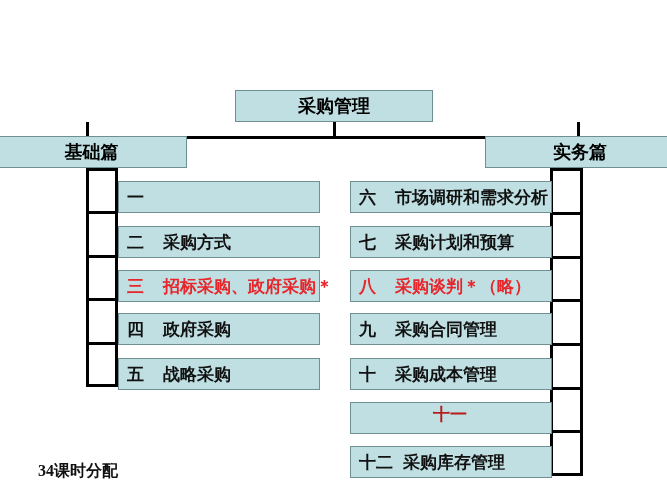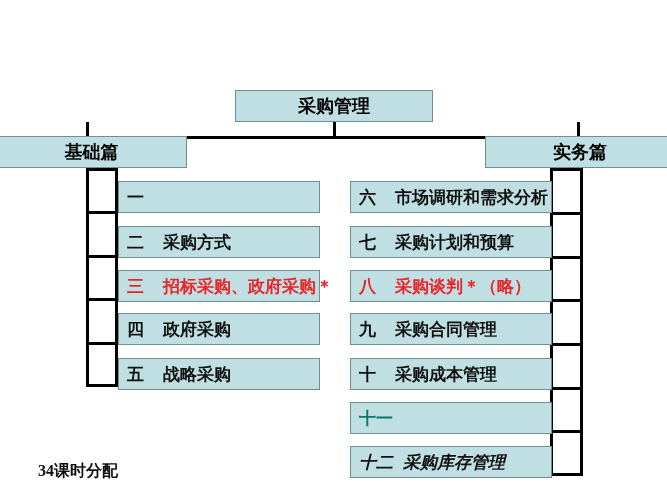--- a/index.html
+++ b/index.html
@@ -120,21 +120,21 @@
     padding-left: 8px;
     padding-right: 10px;
     min-width: 26px;
   }
   .item .label { display: inline-block; }
 
   .item.left  { left: 118px; width: 202px; }
   .item.right { left: 350px; width: 202px; }
 
   .red  { color: #e8252a; }
-  .blue { color: #0f766e; }
+  .blue { color: #b91c1c; flex-direction: column; }
 
   
   #footnote {
     position: absolute;
     left: 38px;
     top: 461px;
     font-family: "Liberation Serif", "DejaVu Serif", serif;
     font-size: 16px;
     font-weight: bold;
     color: #111111;
@@ -226,20 +226,20 @@
     <span class="num">九</span>
     <span class="label">采购合同管理</span>
   </div>
   <div class="item right" style="top:358px;">
     <span class="num">十</span>
     <span class="label">采购成本管理</span>
   </div>
   <div class="item right blue" style="top:402px;">
     <span class="num">十一</span>
   </div>
-  <div class="item right" style="top:446px;font-style:italic;">
+  <div class="item right" style="top:446px;">
     <span class="num">十二</span>
     <span class="label">采购库存管理</span>
   </div>
 
   <div id="footnote">34课时分配</div>
 
 </div>
 
 </body></html>

